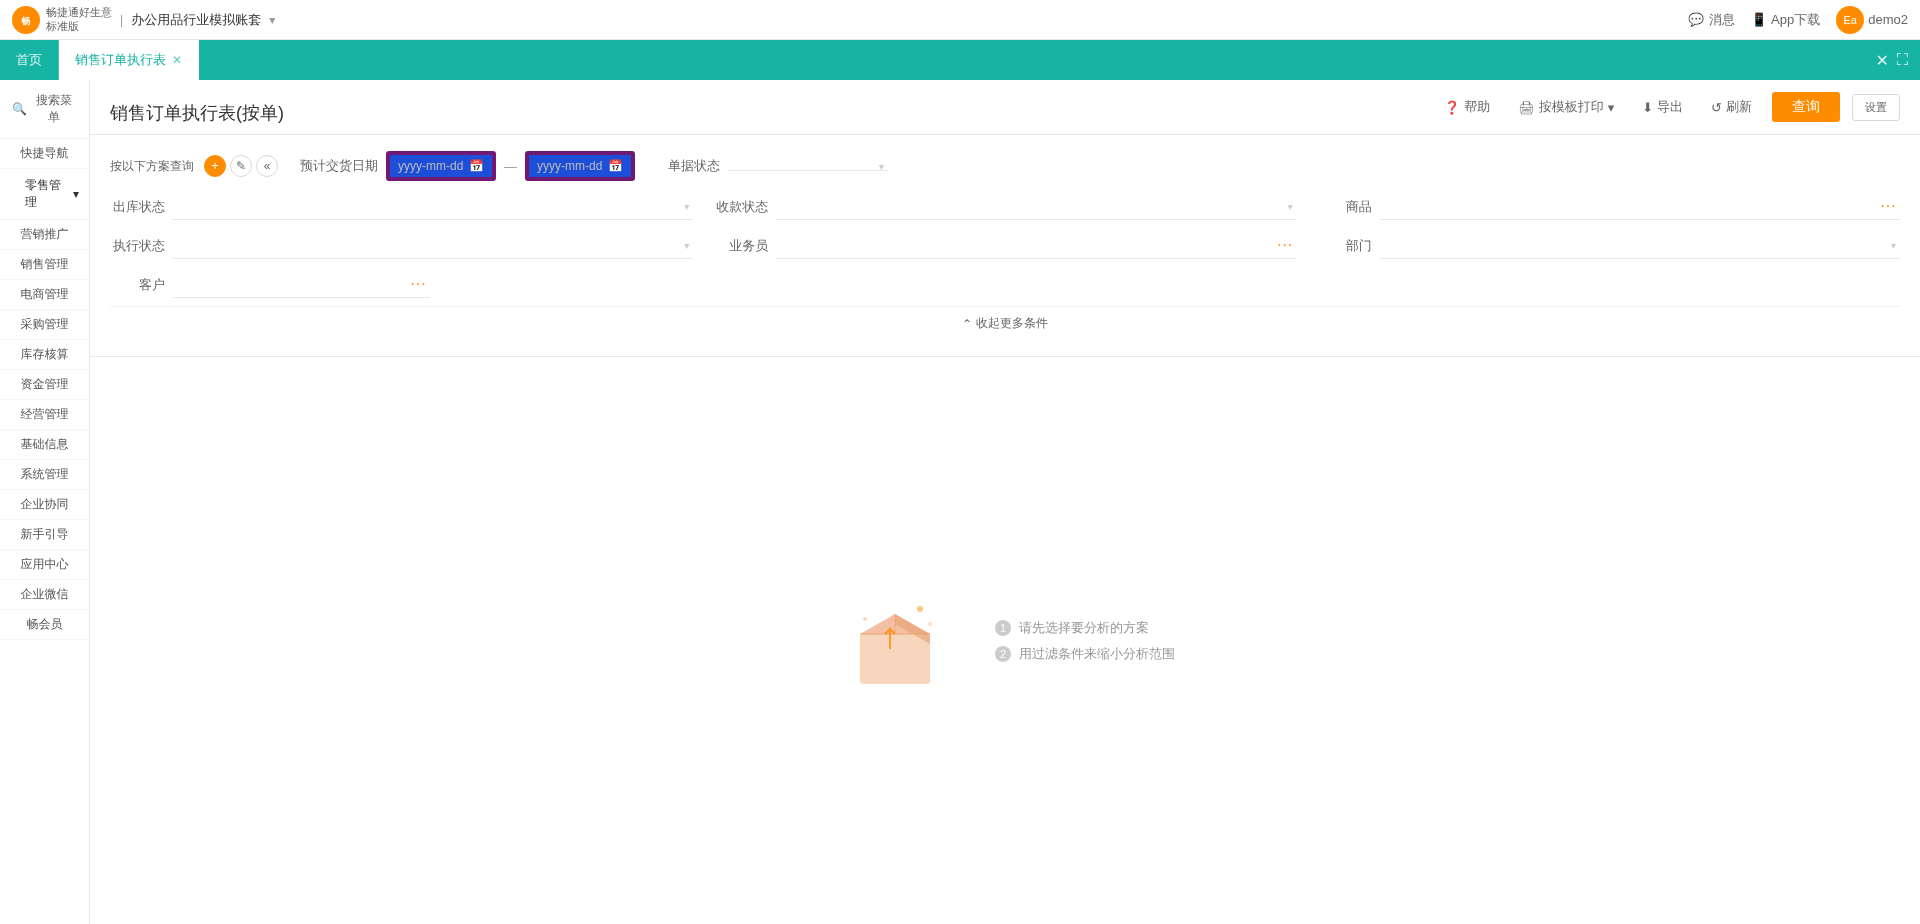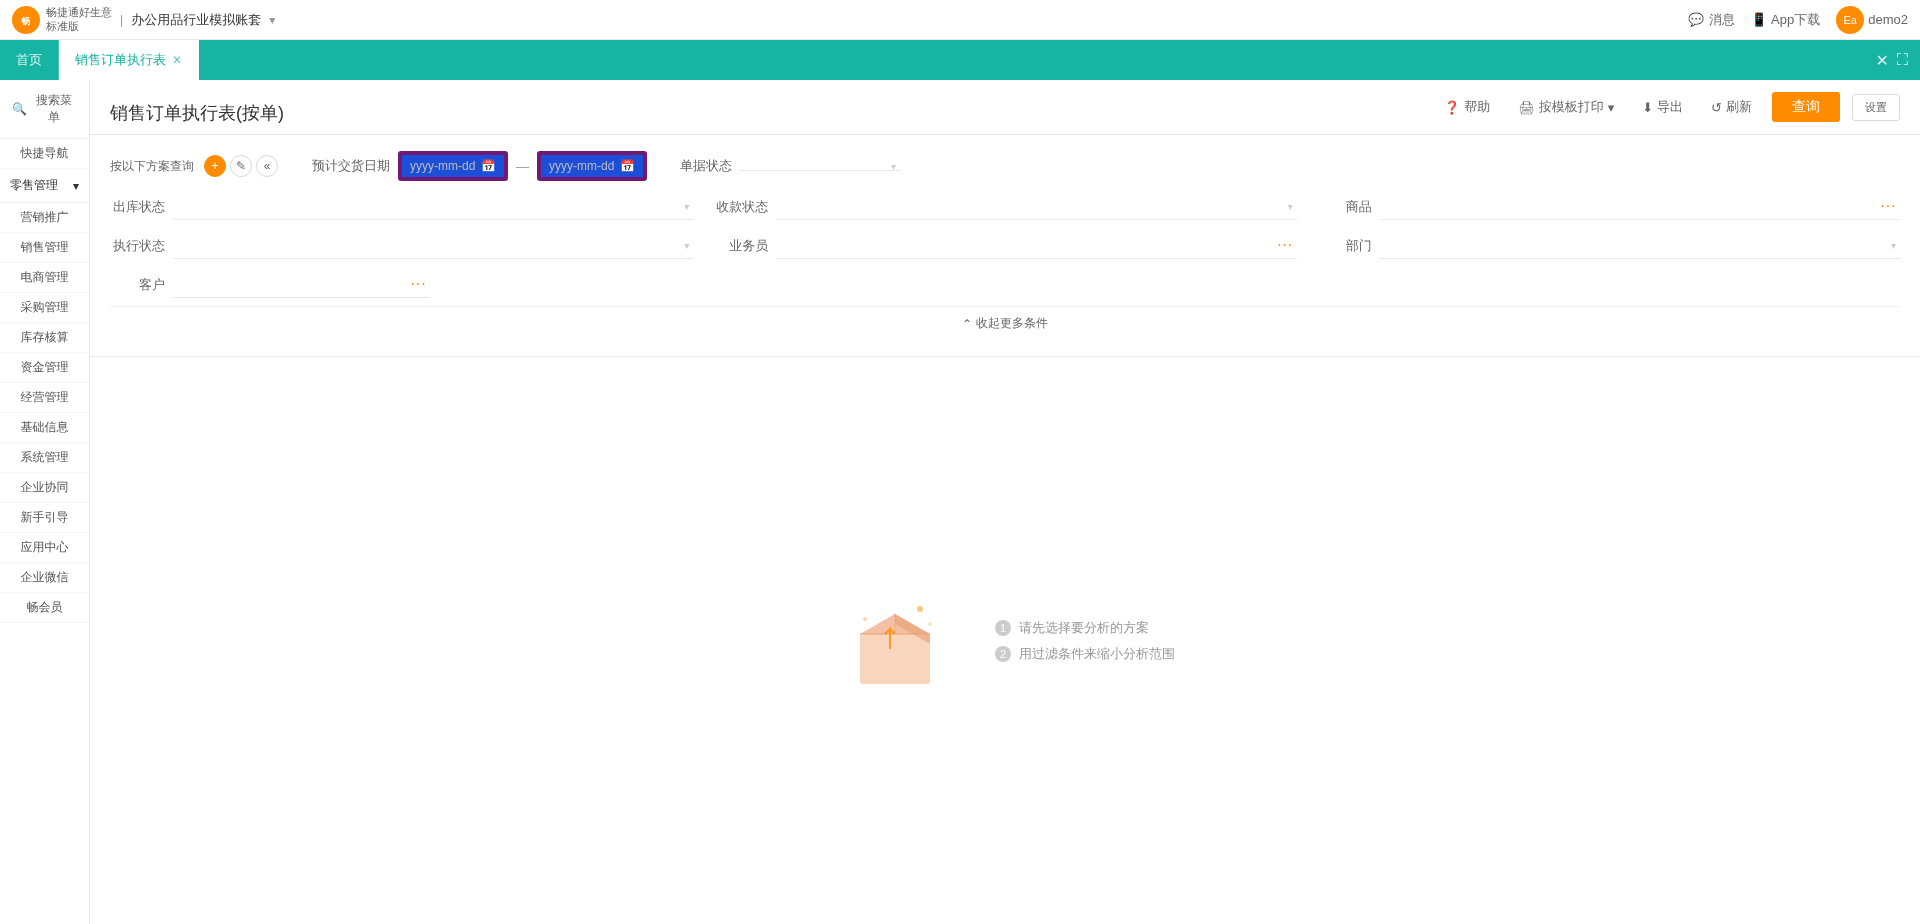--- a/index.html
+++ b/index.html
@@ -165,20 +165,21 @@
       font-size: 12px;
       color: #555;
       display: flex;
       flex-direction: column;
       align-items: center;
       justify-content: center;
       gap: 2px;
     }
     .sidebar-section {
       border-bottom: 1px solid #f0f0f0;
+      padding-left: 15px;
     }
     .sidebar-section-header {
       padding: 8px 10px;
       font-size: 12px;
       color: #333;
       cursor: pointer;
       display: flex;
       align-items: center;
       justify-content: space-between;
     }
@@ -556,21 +557,21 @@
 
       <div style="display:flex; align-items:center; gap:10px; margin-bottom:12px;">
         <span class="scheme-label">按以下方案查询</span>
         <div class="scheme-actions">
           <div class="icon-btn orange">+</div>
           <div class="icon-btn">✎</div>
           <div class="icon-btn">«</div>
         </div>
 
 
-        <div class="filter-field" style="margin-left:24px;justify-content:flex-end;">
+        <div class="filter-field" style="margin-left:12px;justify-content:flex-end;">
           <span class="filter-field-label">预计交货日期</span>
           <div class="date-input">
             <span style="color:#bbb; font-size:12px;">yyyy-mm-dd</span>
             <span style="color:#ccc;">📅</span>
           </div>
           <span class="date-dash">—</span>
           <div class="date-input">
             <span style="color:#bbb; font-size:12px;">yyyy-mm-dd</span>
             <span style="color:#ccc;">📅</span>
           </div>

